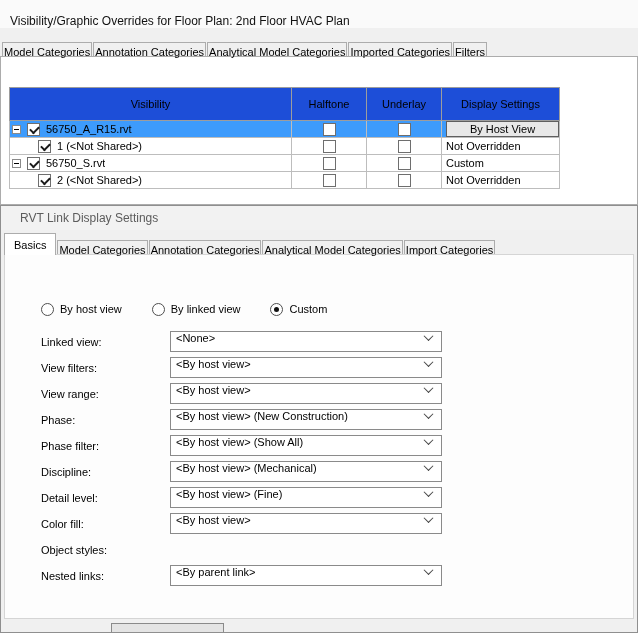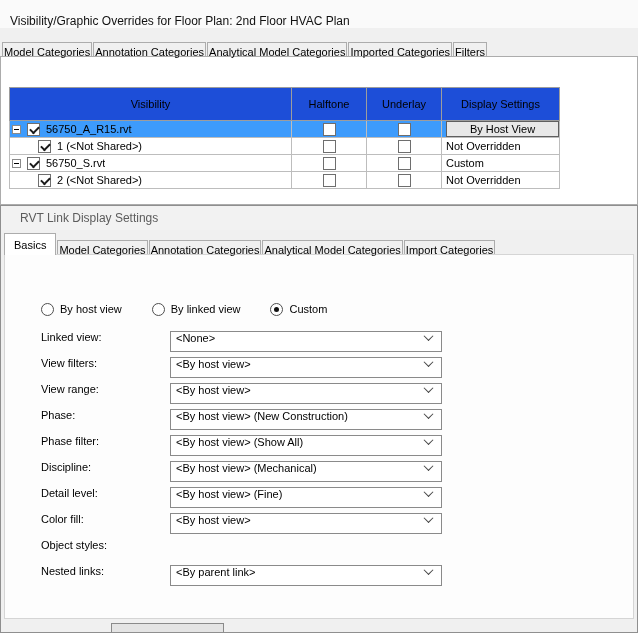--- a/index.html
+++ b/index.html
@@ -123,21 +123,21 @@
     width: 13px; height: 13px; flex: none;
     border: 1px solid #4f4f4f; border-radius: 50%; background: #fff;
     position: relative; margin-right: 6px;
   }
   .radio.selected::after {
     content: ""; position: absolute; left: 3px; top: 3px;
     width: 5px; height: 5px; border-radius: 50%; background: #111;
   }
 
   .fields { margin-top: 14px; }
-  .field-row { display: flex; align-items: flex-start; height: 21px; margin-bottom: 5px; }
+  .field-row { display: flex; align-items: center; height: 21px; margin-bottom: 5px; }
   .field-label { width: 129px; font-size: 11px; white-space: nowrap; }
   .combo {
     width: 272px; height: 21px;
     border: 1px solid #8a8a8a; background: #ffffff;
     display: flex; align-items: center; justify-content: space-between;
     padding: 0 9px 8px 5px;
     font-size: 11px; cursor: default;
   }
   .combo-value { white-space: nowrap; overflow: hidden; }
   .combo-arrow {

